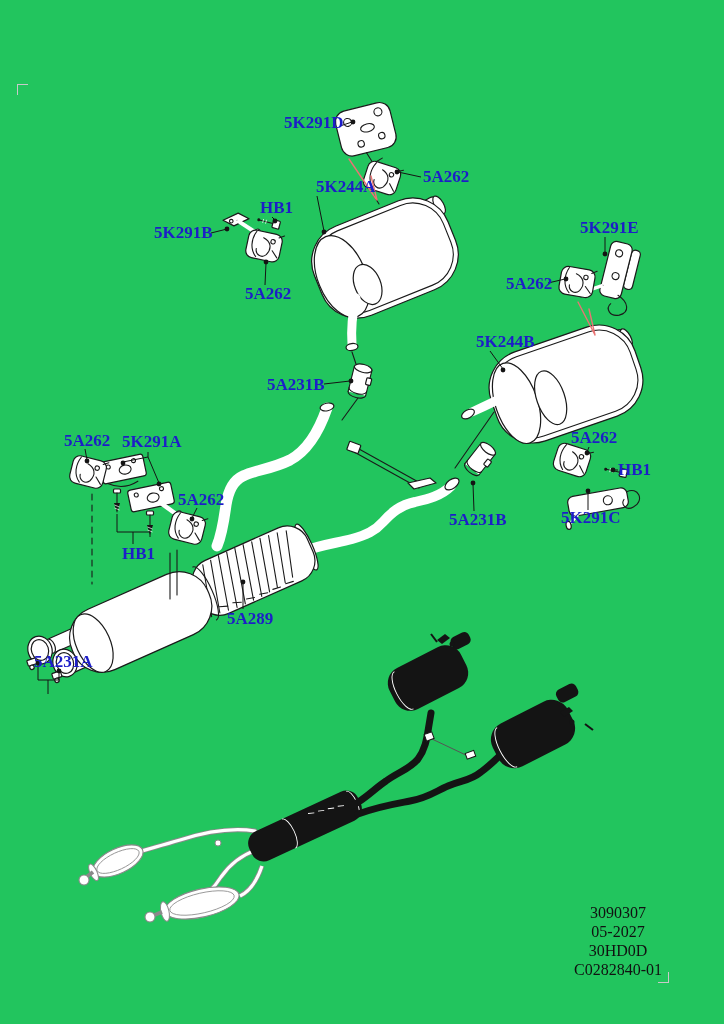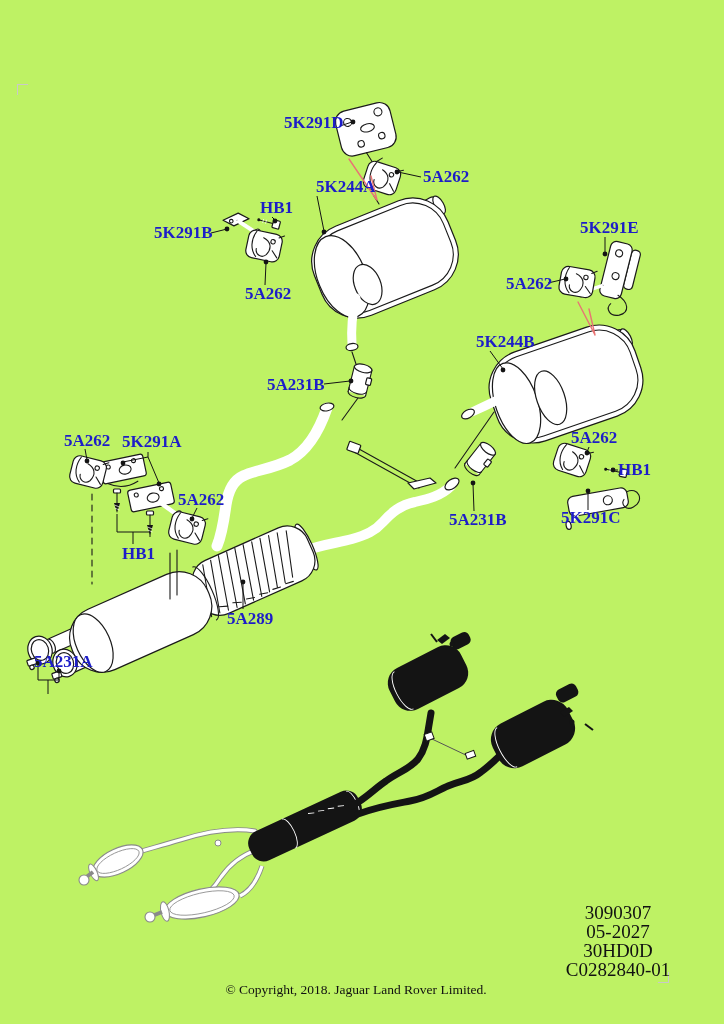--- a/index.html
+++ b/index.html
@@ -1,21 +1,21 @@
 <!DOCTYPE html>
 <html style="--label-blue: #1d1dc8; --leader-red: #e87474; --line-dark: #1a1a1a;"><head>
 <meta charset="utf-8">
 <style>
   html,body{margin:0;padding:0;background:#fff;}
-  .page{position:relative;width:724px;height:1024px;background:#bef264;overflow:hidden;
+  .page{position:relative;width:724px;height:1024px;background:#22c55e;overflow:hidden;
         font-family:"Liberation Serif", serif;}
   .callout{position:absolute;font-weight:bold;font-size:17px;line-height:17px;
            color:var(--label-blue,#1d1dc8);white-space:nowrap;}
   .infoblock{position:absolute;left:556px;top:903px;width:124px;text-align:center;
-             font-size:19px;line-height:19px;color:#111;}
+             font-size:16px;line-height:19px;color:#111;}
   .copyright{position:absolute;left:0;top:982px;width:712px;text-align:center;
              font-size:13.5px;color:#111;}
   .cropmark{position:absolute;width:10px;height:10px;}
   .cropmark.tl{left:17px;top:84px;border-left:1px solid #c9c9c9;border-top:1px solid #c9c9c9;}
   .cropmark.br{left:658px;top:972px;border-right:1px solid #c9c9c9;border-bottom:1px solid #c9c9c9;}
   svg{position:absolute;left:0;top:0;}
   .s{stroke:#1a1a1a;fill:none;stroke-width:1.1;stroke-linecap:round;stroke-linejoin:round;}
   .sf{stroke:#1a1a1a;fill:#fff;stroke-width:1.2;stroke-linecap:round;stroke-linejoin:round;}
   .leader{stroke:#141414;stroke-width:1;fill:none;}
   .dot{fill:#141414;stroke:none;}
@@ -325,14 +325,13 @@
       <div class="callout" style="left: 34px; top: 653px;">5A231A</div>
     </div>
 
   <div class="infoblock">
     <div>3090307</div>
     <div>05-2027</div>
     <div>30HD0D</div>
     <div>C0282840-01</div>
   </div>
 
-  <div class="copyright">© Copyright, 2018. Jaguar Land Rover Limited.</div>
 </div>
 
 </body></html>

